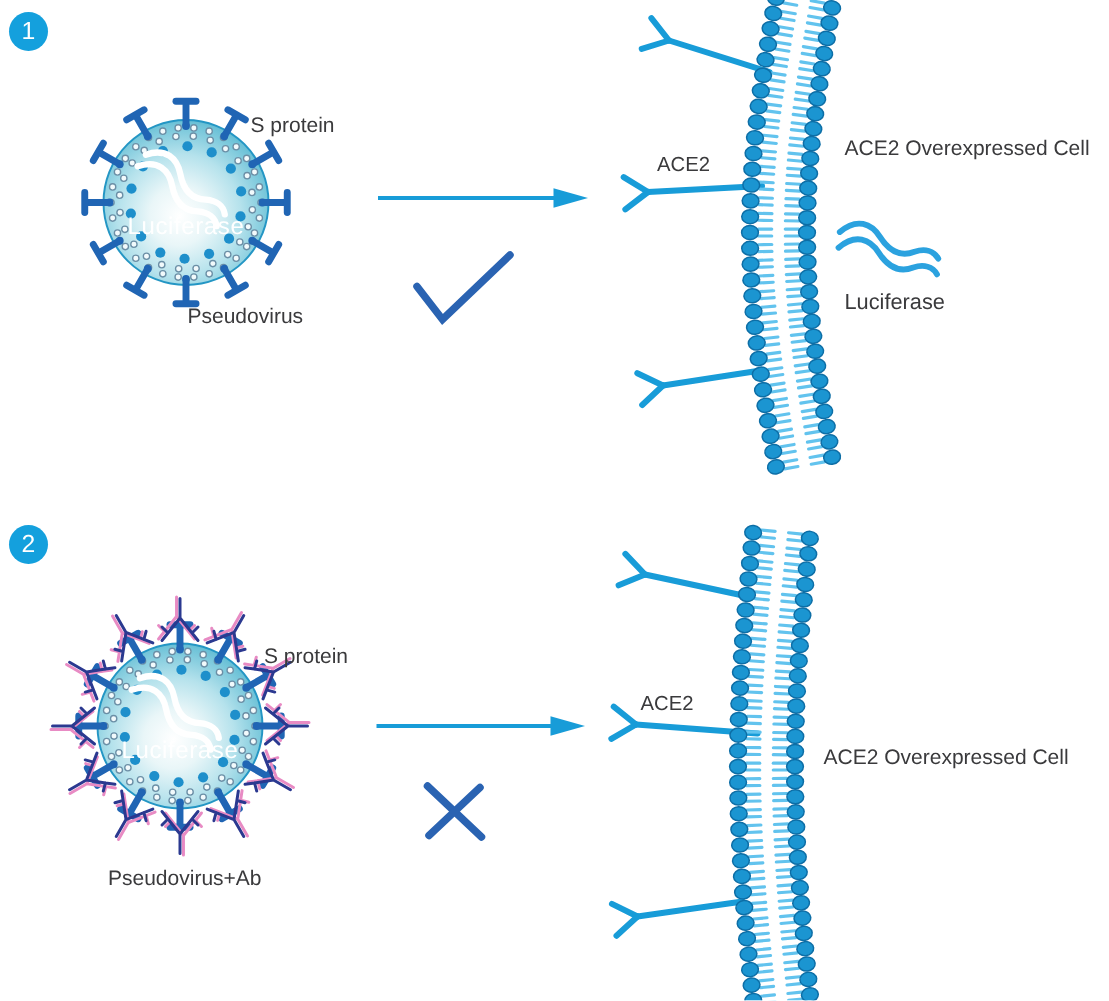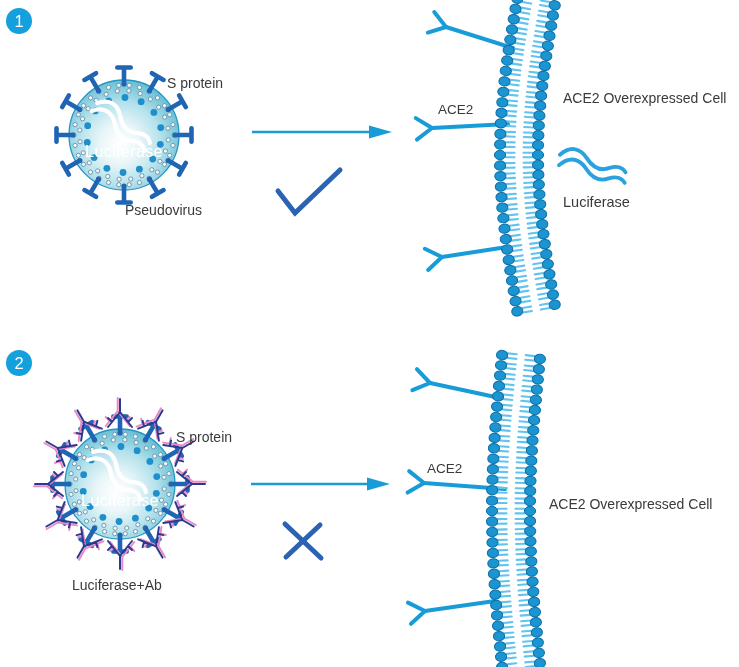--- a/index.html
+++ b/index.html
@@ -922,16 +922,16 @@
   <div class="lbl sp1">S protein</div>
   <div class="vlabel lv1">Luciferase</div>
   <div class="lbl pv1">Pseudovirus</div>
   <div class="lbl ac1">ACE2</div>
   <div class="lbl cell1">ACE2 Overexpressed Cell</div>
   <div class="lbl lcell">Luciferase</div>
 
   <div class="badge b2">2</div>
   <div class="lbl sp2">S protein</div>
   <div class="vlabel lv2">Luciferase</div>
-  <div class="lbl pv2">Luciferase+Ab</div>
+  <div class="lbl pv2">Pseudovirus+Ab</div>
   <div class="lbl ac2">ACE2</div>
   <div class="lbl cell2">ACE2 Overexpressed Cell</div>
 </div>
 
 </body></html>

